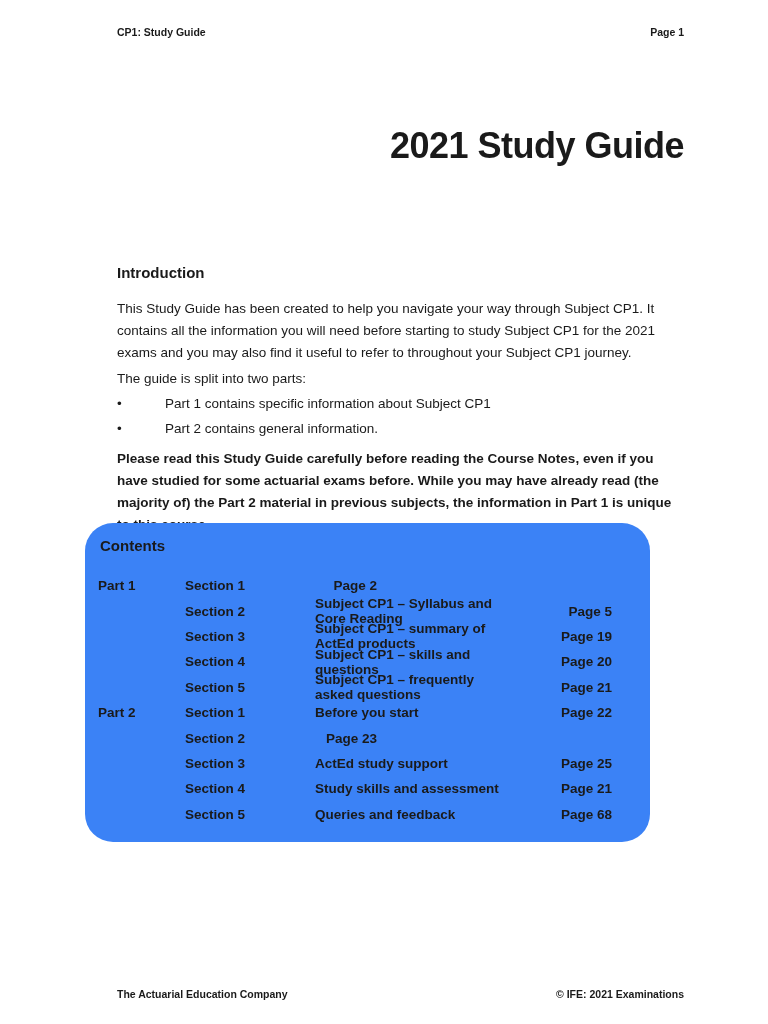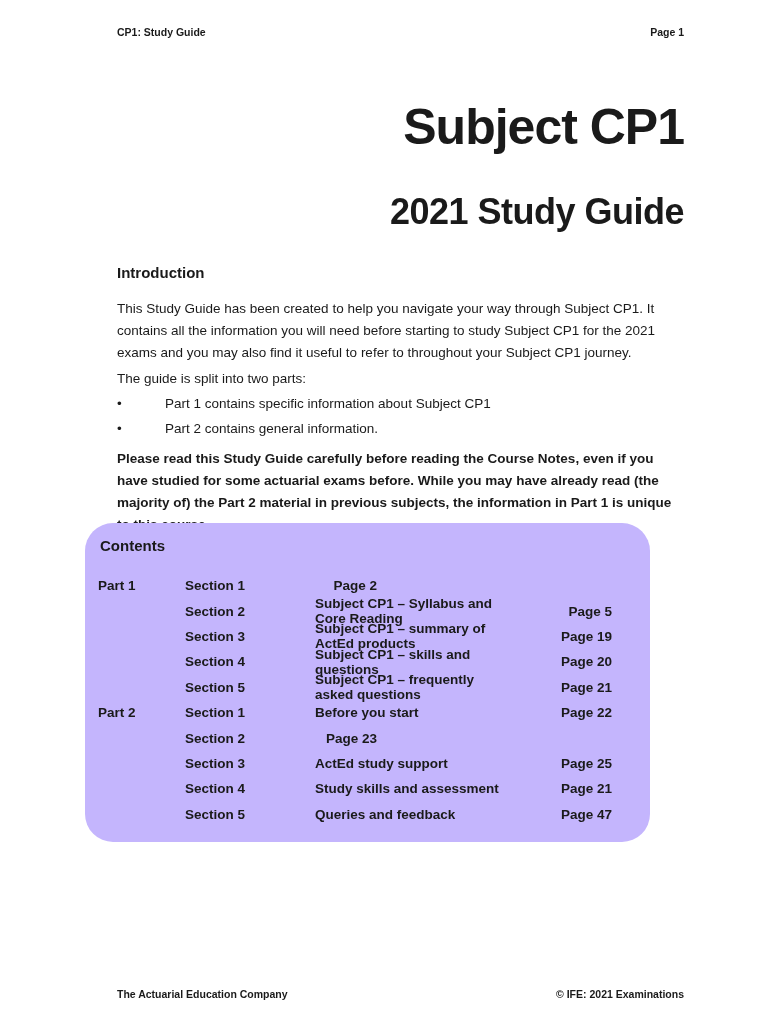--- a/index.html
+++ b/index.html
@@ -79,40 +79,39 @@
 <body>
 
 <div class="page">
 
   <div class="runhead">
     <span>CP1: Study Guide</span>
     <span>Page 1</span>
   </div>
 
   <div class="titleblock">
-    <h1 class="title-main">Subject CP1</h1>
     <div class="title-sub">2021 Study Guide</div>
   </div>
 
   <div class="intro">
     <h2>Introduction</h2>
     <p class="p1">This Study Guide has been created to help you navigate your way through Subject CP1.  It contains all the information you will need before starting to study Subject CP1 for the 2021 exams and you may also find it useful to refer to throughout your Subject CP1 journey.</p>
     <p class="p2">The guide is split into two parts:</p>
     <div class="bullet b1">
       <span class="dot">•</span>
       <span>Part 1 contains specific information about Subject CP1</span>
     </div>
     <div class="bullet b2">
       <span class="dot">•</span>
       <span>Part 2 contains general information.</span>
     </div>
     <p class="p3">Please read this Study Guide carefully before reading the Course Notes, even if you have studied for some actuarial exams before.  While you may have already read (the majority of) the Part 2 material in previous subjects, the information in Part 1 is unique to this course.</p>
   </div>
 
-  <div class="tocbox" style="background: #c4b5fd;">
+  <div class="tocbox" style="background: #3b82f6;">
     <h2>Contents</h2>
     <div class="tocrows">
         <div class="toc-row">
           <span class="toc-part">Part 1</span>
           <span class="toc-section">Section 1</span>
           <span class="toc-page">Page 2</span>
         </div>
         <div class="toc-row">
           <span class="toc-part"></span>
           <span class="toc-section">Section 2</span>
@@ -157,21 +156,21 @@
         <div class="toc-row">
           <span class="toc-part"></span>
           <span class="toc-section">Section 4</span>
           <span class="toc-title">Study skills and assessment</span>
           <span class="toc-page">Page 21</span>
         </div>
         <div class="toc-row">
           <span class="toc-part"></span>
           <span class="toc-section">Section 5</span>
           <span class="toc-title">Queries and feedback</span>
-          <span class="toc-page">Page 47</span>
+          <span class="toc-page">Page 68</span>
         </div>
       </div>
   </div>
 
   <div class="runfoot">
     <span>The Actuarial Education Company</span>
     <span>© IFE: 2021 Examinations</span>
   </div>
 
 </div>

